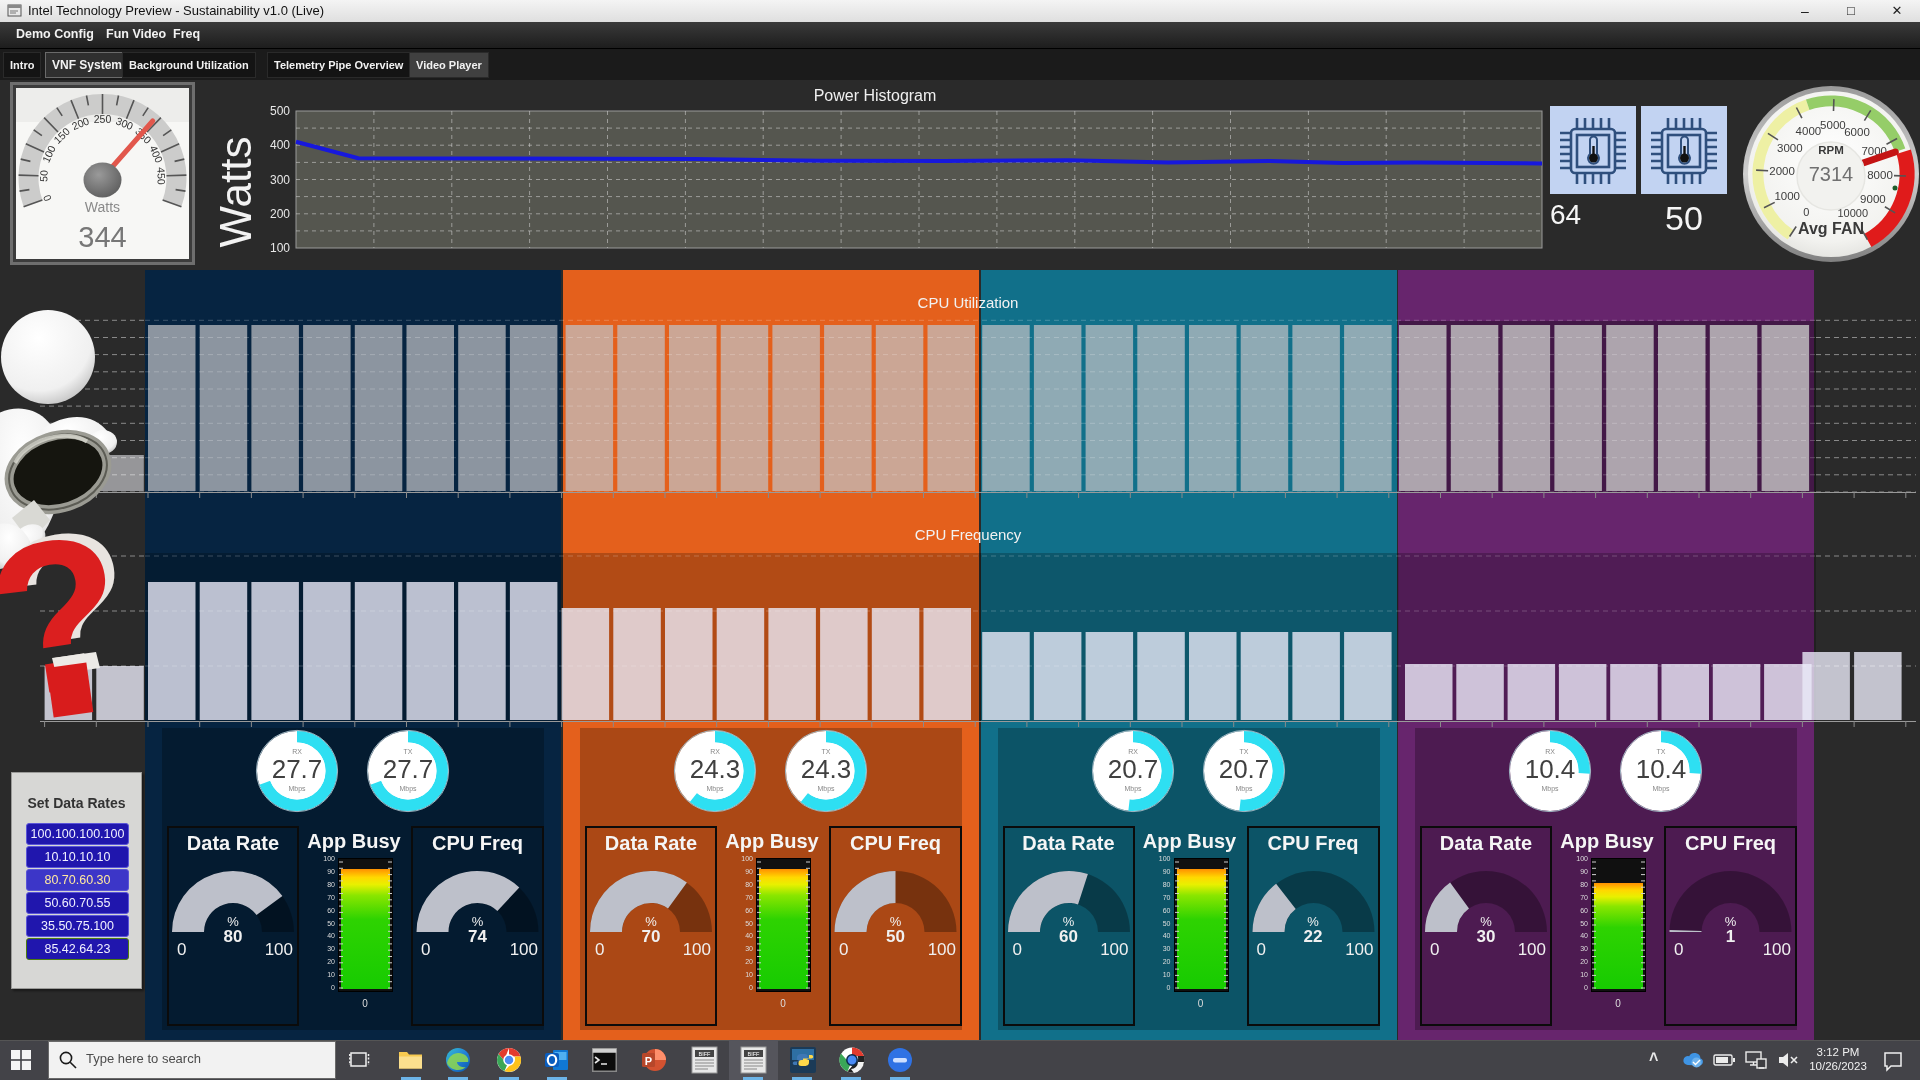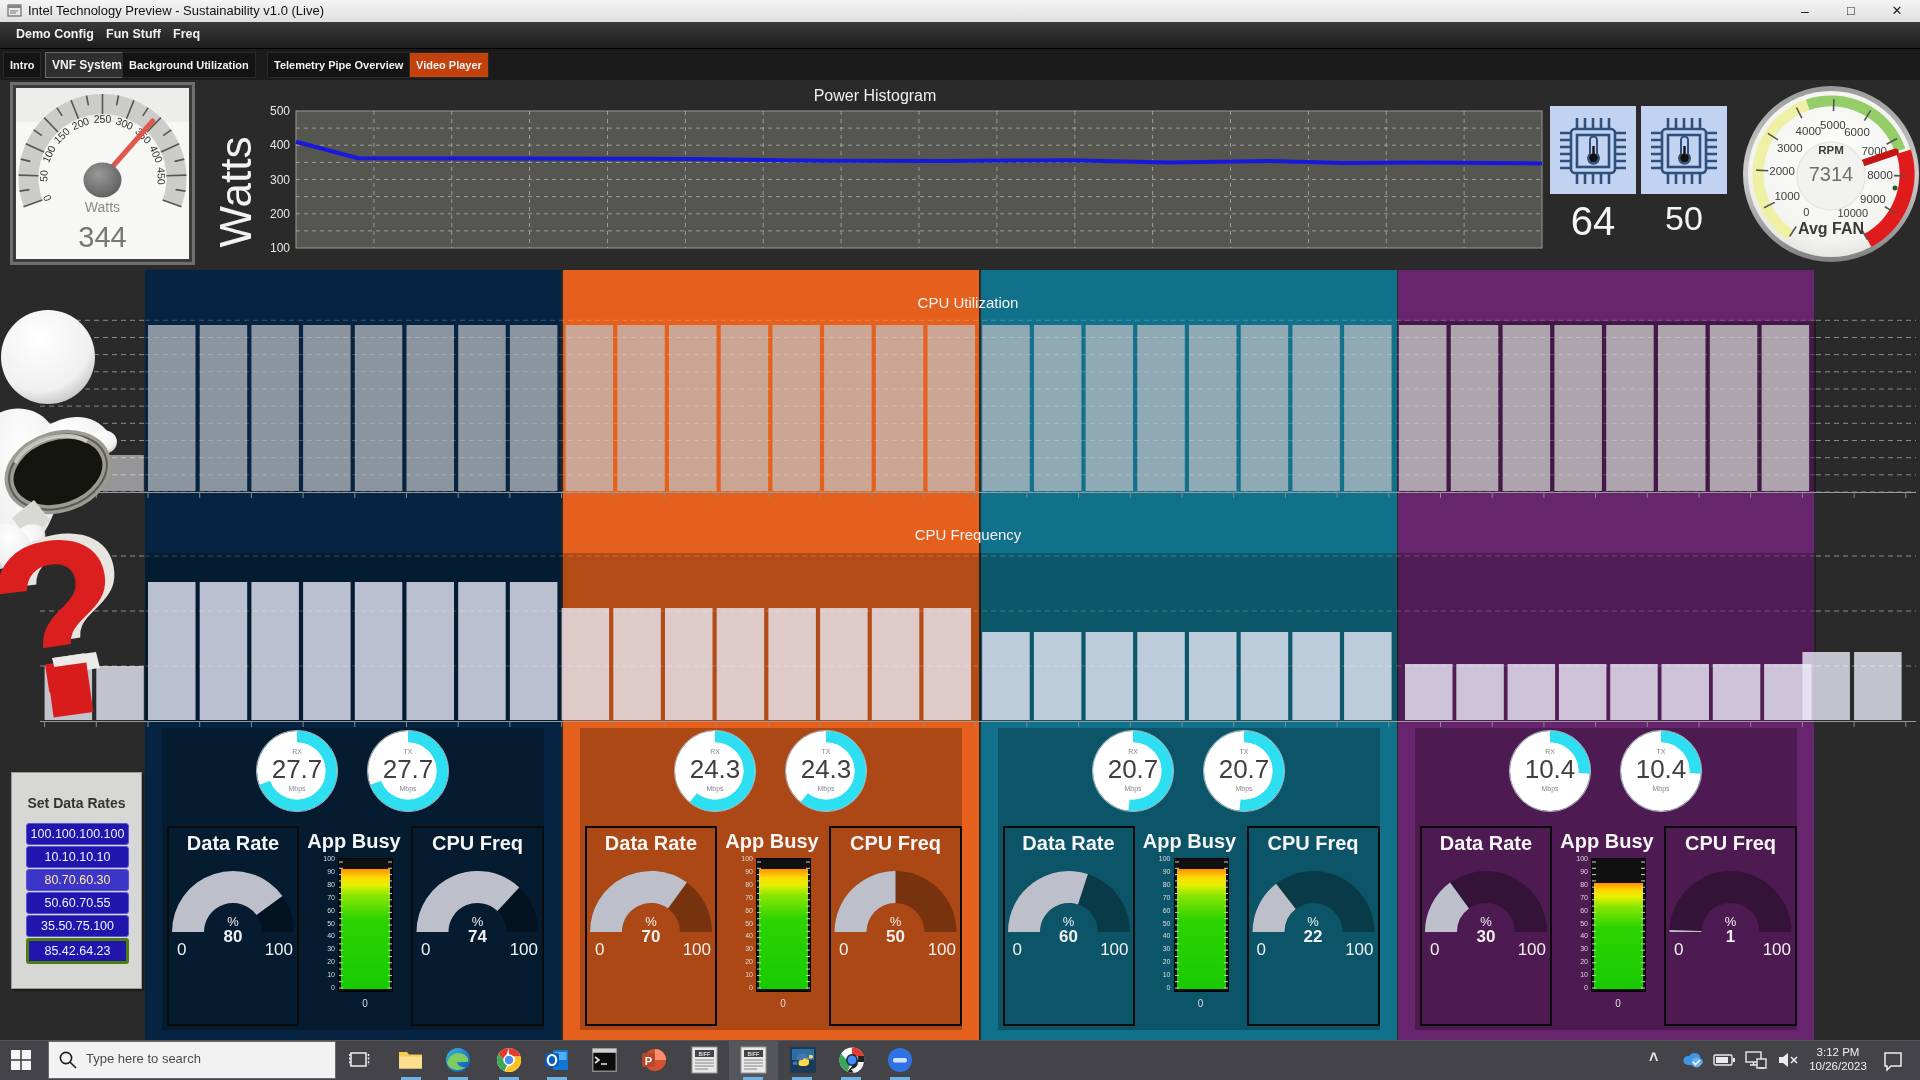--- a/index.html
+++ b/index.html
@@ -174,21 +174,21 @@
 </svg>
 <div style="position:absolute;left:1550px;top:106px;width:86px;height:88px;background:#c2d3f2"></div>
 <svg style="position:absolute;left:1550px;top:106px" width="86" height="88" viewBox="0 0 86 88">
 <rect x="21" y="23" width="44" height="44" rx="4" stroke="#2f4f7d" stroke-width="2.6" fill="none"></rect>
 <rect x="27" y="29" width="32" height="32" stroke="#2f4f7d" stroke-width="2.6" fill="none"></rect>
 <path d="M27 23V12M27 67v11M35 23V12M35 67v11M43 23V12M43 67v11M51 23V12M51 67v11M59 23V12M59 67v11M21 27H10M65 27h11M21 34H10M65 34h11M21 41H10M65 41h11M21 48H10M65 48h11M21 55H10M65 55h11M21 62H10M65 62h11" stroke="#2f4f7d" stroke-width="2.6" fill="none"></path>
 <path d="M40 34 v14 a5.5 5.5 0 1 0 7 0 V34 a3.5 3.5 0 0 0 -7 0Z" fill="#c2d3f2" stroke="#2f4f7d" stroke-width="2"></path>
 <circle cx="43.5" cy="52" r="4.5" fill="#111"></circle>
 <line x1="43.5" y1="40" x2="43.5" y2="50" stroke="#111" stroke-width="2.4"></line>
 </svg>
-<div style="position:absolute;left:1550px;top:199px;width:86px;text-align:center;font-size:40px;color:#f5f5f5">64</div>
+<div style="position:absolute;left:1550px;top:199px;width:86px;text-align:left;font-size:28px;color:#f5f5f5">64</div>
 <div style="position:absolute;left:1641px;top:106px;width:86px;height:88px;background:#c2d3f2"></div>
 <svg style="position:absolute;left:1641px;top:106px" width="86" height="88" viewBox="0 0 86 88">
 <rect x="21" y="23" width="44" height="44" rx="4" stroke="#2f4f7d" stroke-width="2.6" fill="none"></rect>
 <rect x="27" y="29" width="32" height="32" stroke="#2f4f7d" stroke-width="2.6" fill="none"></rect>
 <path d="M27 23V12M27 67v11M35 23V12M35 67v11M43 23V12M43 67v11M51 23V12M51 67v11M59 23V12M59 67v11M21 27H10M65 27h11M21 34H10M65 34h11M21 41H10M65 41h11M21 48H10M65 48h11M21 55H10M65 55h11M21 62H10M65 62h11" stroke="#2f4f7d" stroke-width="2.6" fill="none"></path>
 <path d="M40 34 v14 a5.5 5.5 0 1 0 7 0 V34 a3.5 3.5 0 0 0 -7 0Z" fill="#c2d3f2" stroke="#2f4f7d" stroke-width="2"></path>
 <circle cx="43.5" cy="52" r="4.5" fill="#111"></circle>
 <line x1="43.5" y1="40" x2="43.5" y2="50" stroke="#111" stroke-width="2.4"></line>
 </svg>
 <div style="position:absolute;left:1641px;top:199px;width:86px;text-align:center;font-size:34px;color:#f5f5f5">50</div>
@@ -656,42 +656,42 @@
 <path d="M52 368 L96 362 L100 378 L56 384 Z" fill="#eceae6" transform="translate(0,0)"></path>
 <rect x="50" y="375" width="40" height="50" fill="#d81c1c" transform="rotate(-8 70 400)"></rect>
 </svg>
 <div style="position:absolute;left:11px;top:772px;width:129px;height:215px;background:#d7d7d5;border:1px solid #9a9a98;box-shadow:2px 2px 2px rgba(0,0,0,0.4)">
 <div style="position:absolute;left:0;right:0;top:22px;text-align:center;font-size:14px;font-weight:bold;color:#333">Set Data Rates</div>
 <div style="position:absolute;left:14px;right:12px;top:50px;height:20px;background:#2016ad;border:1px solid #5a54d8;border-radius:3px;text-align:center;font-size:12.5px;line-height:20px;color:#f0f0ff">100.100.100.100</div>
 <div style="position:absolute;left:14px;right:12px;top:73px;height:20px;background:#2016ad;border:1px solid #5a54d8;border-radius:3px;text-align:center;font-size:12.5px;line-height:20px;color:#f0f0ff">10.10.10.10</div>
 <div style="position:absolute;left:14px;right:12px;top:96px;height:20px;background:#3c36c8;border:1px solid #5a54d8;border-radius:3px;text-align:center;font-size:12.5px;line-height:20px;color:#ffe9a0">80.70.60.30</div>
 <div style="position:absolute;left:14px;right:12px;top:119px;height:20px;background:#2016ad;border:1px solid #5a54d8;border-radius:3px;text-align:center;font-size:12.5px;line-height:20px;color:#f0f0ff">50.60.70.55</div>
 <div style="position:absolute;left:14px;right:12px;top:142px;height:20px;background:#2016ad;border:1px solid #5a54d8;border-radius:3px;text-align:center;font-size:12.5px;line-height:20px;color:#f0f0ff">35.50.75.100</div>
-<div style="position:absolute;left:14px;right:12px;top:165px;height:20px;background:#2016ad;border:3px solid #4d7c0f;border-radius:3px;text-align:center;font-size:12.5px;line-height:20px;color:#f0f0ff">85.42.64.23</div>
+<div style="position:absolute;left:14px;right:12px;top:165px;height:20px;background:#2016ad;border:1px solid #4d7c0f;border-radius:3px;text-align:center;font-size:12.5px;line-height:20px;color:#f0f0ff">85.42.64.23</div>
 </div>
 <div style="position:absolute;left:0;top:0;width:1920px;height:22px;background:linear-gradient(#f4f4f4,#dfdfdf)"></div>
 <svg style="position:absolute;left:7px;top:3px" width="16" height="16" viewBox="0 0 16 16">
     <rect x="1" y="2" width="13" height="11" fill="#e8e8e8" stroke="#555" stroke-width="1"></rect>
     <rect x="1" y="2" width="13" height="3" fill="#888"></rect>
     <path d="M3 8h8M3 10h6" stroke="#777" stroke-width="1"></path>
   </svg>
 <div style="position:absolute;left:28px;top:3px;font-size:13px;color:#111">Intel Technology Preview - Sustainability v1.0 (Live)</div>
 <div style="position:absolute;left:1795px;top:3px;width:20px;text-align:center;font-size:14px;color:#222">–</div>
 <div style="position:absolute;left:1841px;top:3px;width:20px;text-align:center;font-size:13px;color:#222">□</div>
 <div style="position:absolute;left:1887px;top:3px;width:20px;text-align:center;font-size:13px;color:#222">✕</div>
 <div style="position:absolute;left:0;top:22px;width:1920px;height:26px;background:linear-gradient(#3a3a3a,#1d1d1d);border-bottom:1px solid #000"></div>
 <div style="position:absolute;left:16px;top:27px;font-size:12.5px;font-weight:bold;color:#f2f2f2">Demo Config</div>
-<div style="position:absolute;left:106px;top:27px;font-size:12.5px;font-weight:bold;color:#f2f2f2">Fun Stuff</div>
+<div style="position:absolute;left:106px;top:27px;font-size:12.5px;font-weight:bold;color:#f2f2f2">Fun Video</div>
 <div style="position:absolute;left:173px;top:27px;font-size:12.5px;font-weight:bold;color:#f2f2f2">Freq</div>
 <div style="position:absolute;left:0;top:49px;width:1920px;height:31px;background:#1b1b1b"></div>
 <div style="position:absolute;left:3px;top:52px;height:26px;background:#141414;border:1px solid #2a2a2a;box-sizing:border-box;padding:0 6px;font-size:11px;font-weight:bold;line-height:25px;color:#f2f2f2;white-space:nowrap">Intro</div>
 <div style="position:absolute;left:45px;top:52px;height:26px;background:#2f2f2f;border:1px solid #6a6a6a;box-sizing:border-box;padding:0 6px;font-size:12px;font-weight:bold;line-height:25px;color:#f2f2f2;white-space:nowrap">VNF System</div>
 <div style="position:absolute;left:122px;top:52px;height:26px;background:#141414;border:1px solid #2a2a2a;box-sizing:border-box;padding:0 6px;font-size:11px;font-weight:bold;line-height:25px;color:#f2f2f2;white-space:nowrap">Background Utilization</div>
 <div style="position:absolute;left:267px;top:52px;height:26px;background:#141414;border:1px solid #2a2a2a;box-sizing:border-box;padding:0 6px;font-size:11px;font-weight:bold;line-height:25px;color:#f2f2f2;white-space:nowrap">Telemetry Pipe Overview</div>
-<div style="position:absolute;left:409px;top:52px;height:26px;background:#c2410c;border:1px solid #2a2a2a;box-sizing:border-box;padding:0 6px;font-size:11px;font-weight:bold;line-height:25px;color:#f2f2f2;white-space:nowrap">Video Player</div>
+<div style="position:absolute;left:409px;top:52px;height:26px;background:#404040;border:1px solid #2a2a2a;box-sizing:border-box;padding:0 6px;font-size:11px;font-weight:bold;line-height:25px;color:#f2f2f2;white-space:nowrap">Video Player</div>
 <div style="position:absolute;left:0;top:1040px;width:1920px;height:40px;background:#434348;border-top:1px solid #555"></div>
 <svg style="position:absolute;left:10px;top:1049px" width="22" height="22" viewBox="0 0 22 22">
 <rect x="1" y="1" width="9.2" height="9.2" fill="#f5f5f5"></rect>
     <rect x="11.8" y="1" width="9.2" height="9.2" fill="#f5f5f5"></rect>
 <rect x="1" y="11.8" width="9.2" height="9.2" fill="#f5f5f5"></rect>
     <rect x="11.8" y="11.8" width="9.2" height="9.2" fill="#f5f5f5"></rect>
   </svg>
 <div style="position:absolute;left:48px;top:1041px;width:288px;height:38px;background:#f2f2f2;border:1px solid #6a6a6a;box-sizing:border-box"></div>
 <svg style="position:absolute;left:58px;top:1050px" width="20" height="20" viewBox="0 0 20 20">
     <circle cx="8" cy="8" r="5.6" fill="none" stroke="#1a1a1a" stroke-width="1.6"></circle>

